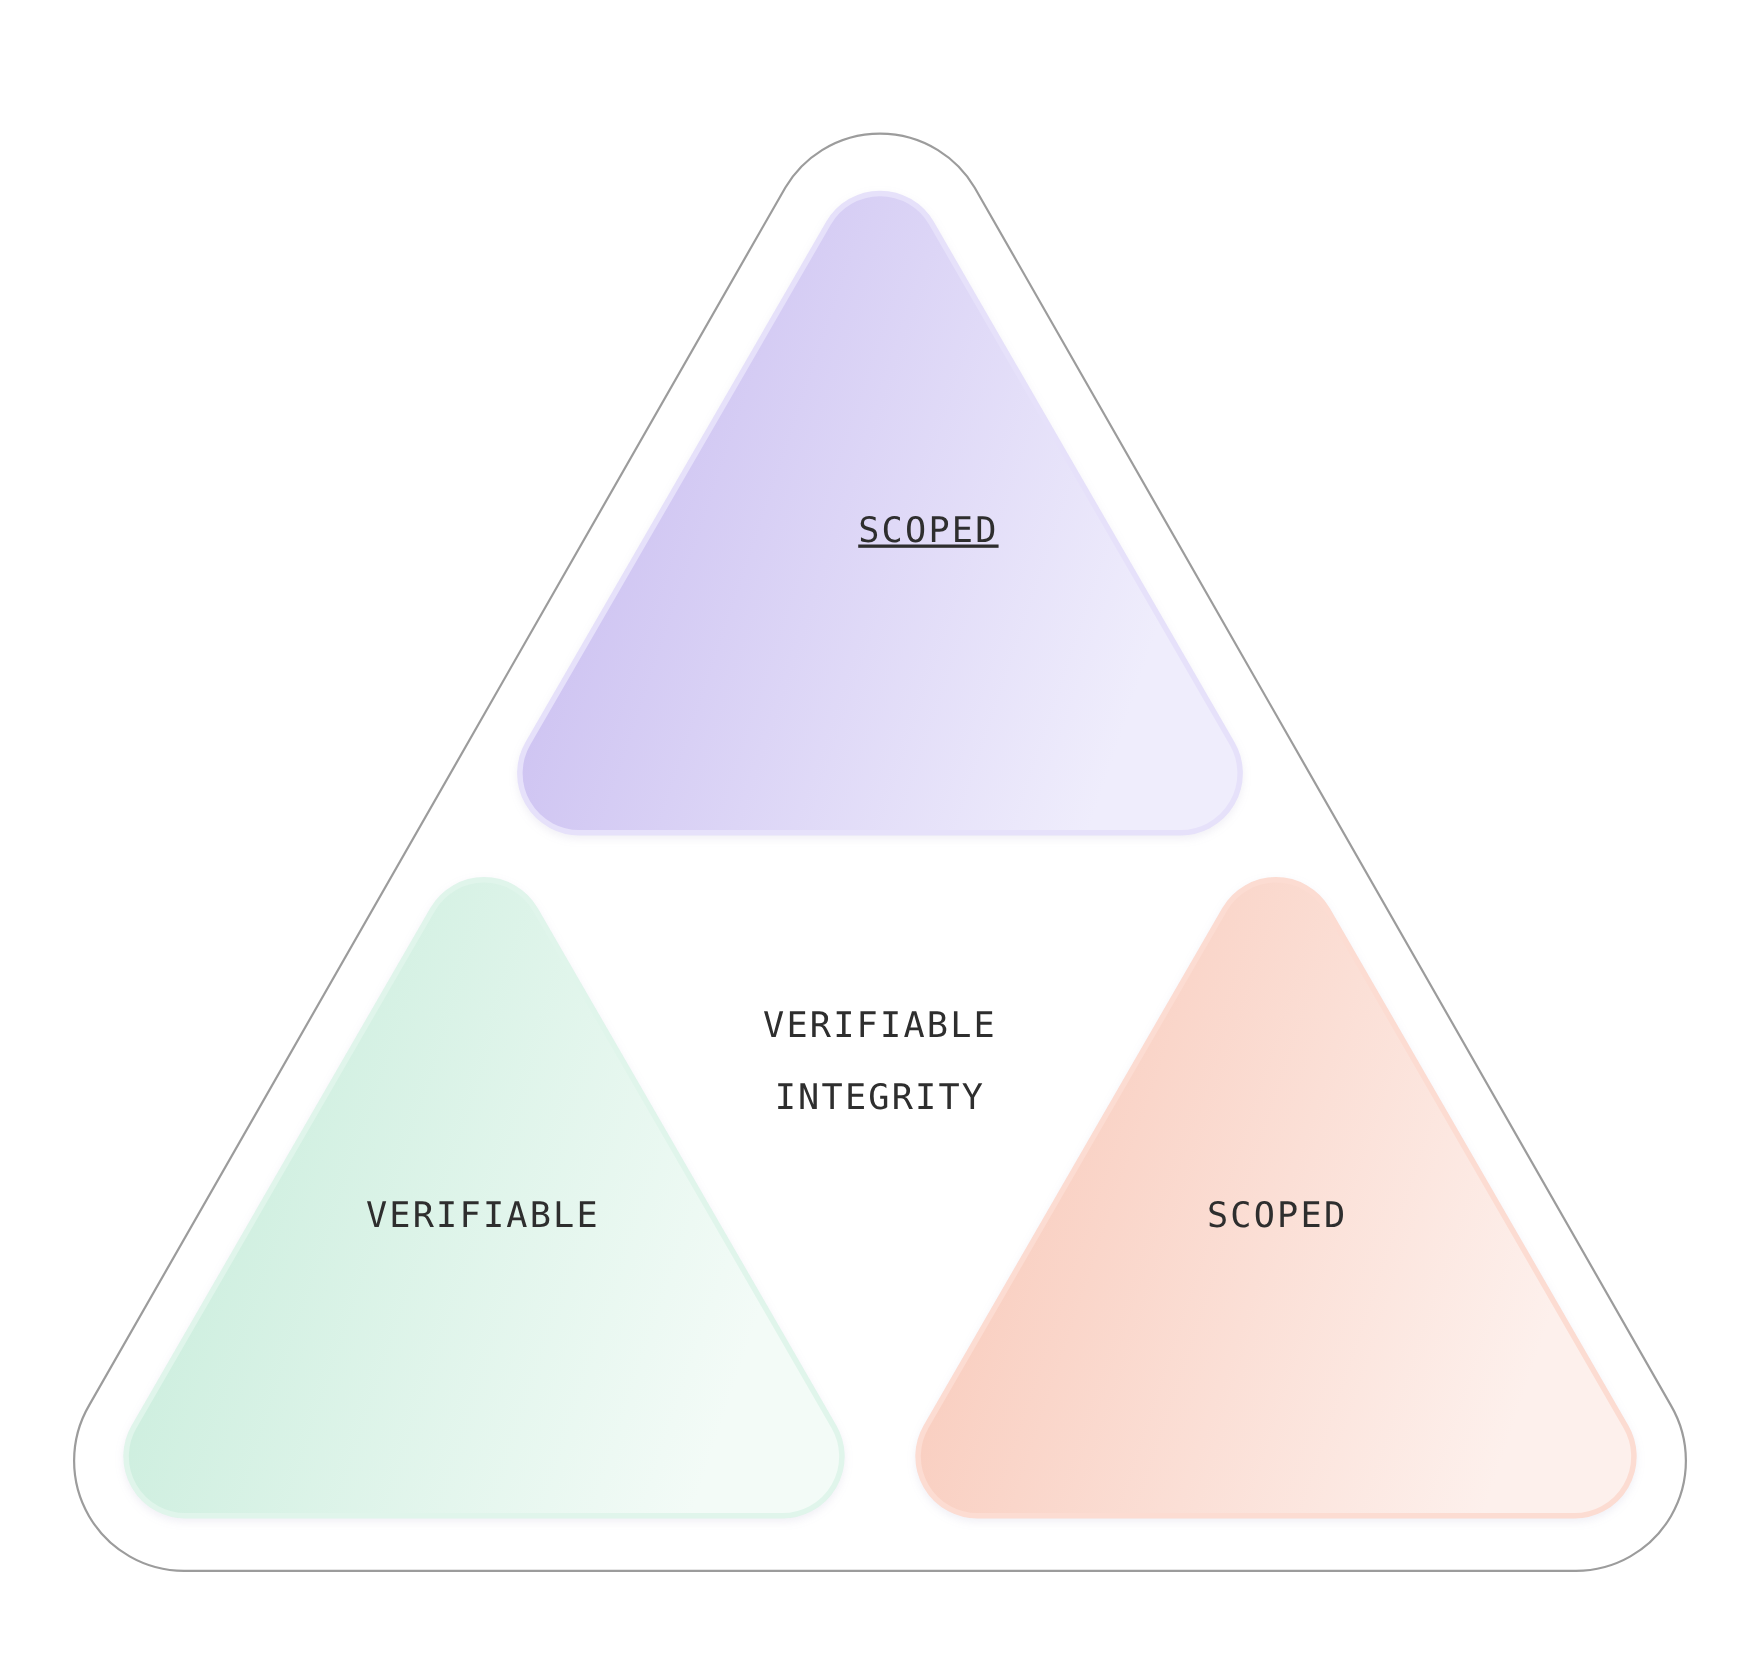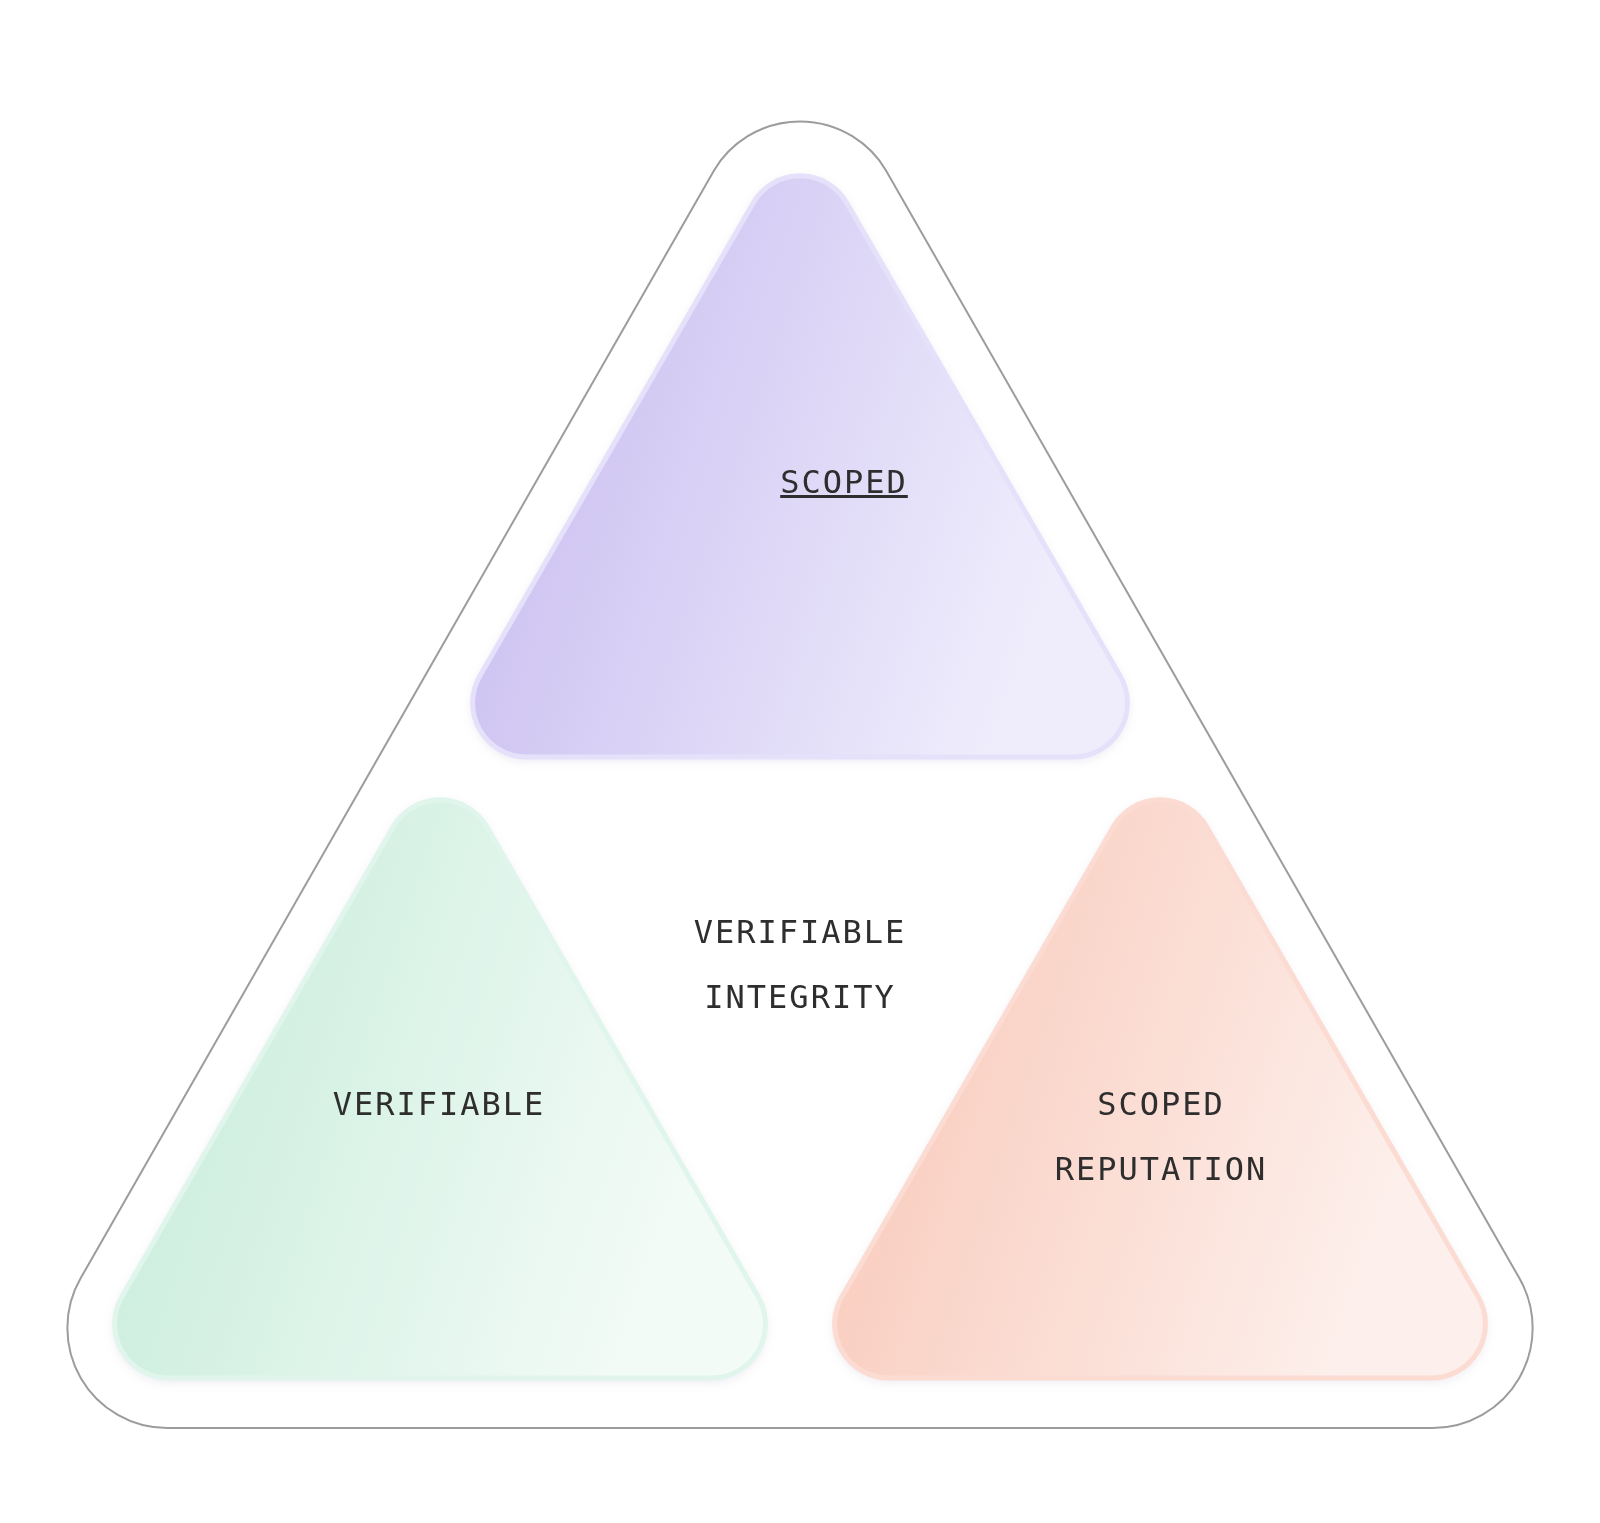--- a/index.html
+++ b/index.html
@@ -84,16 +84,15 @@
     <div>VERIFIABLE</div>
     <div>INTEGRITY</div>
   </div>
 
   <div class="label" style="left:439px; top:1072px;">
     <div>VERIFIABLE</div>
   </div>
 
   <div class="label" style="left:1161px; top:1072px;">
     <div>SCOPED</div>
-    <div>REPUTATION</div>
   </div>
 
 </div>
 
 </body></html>

